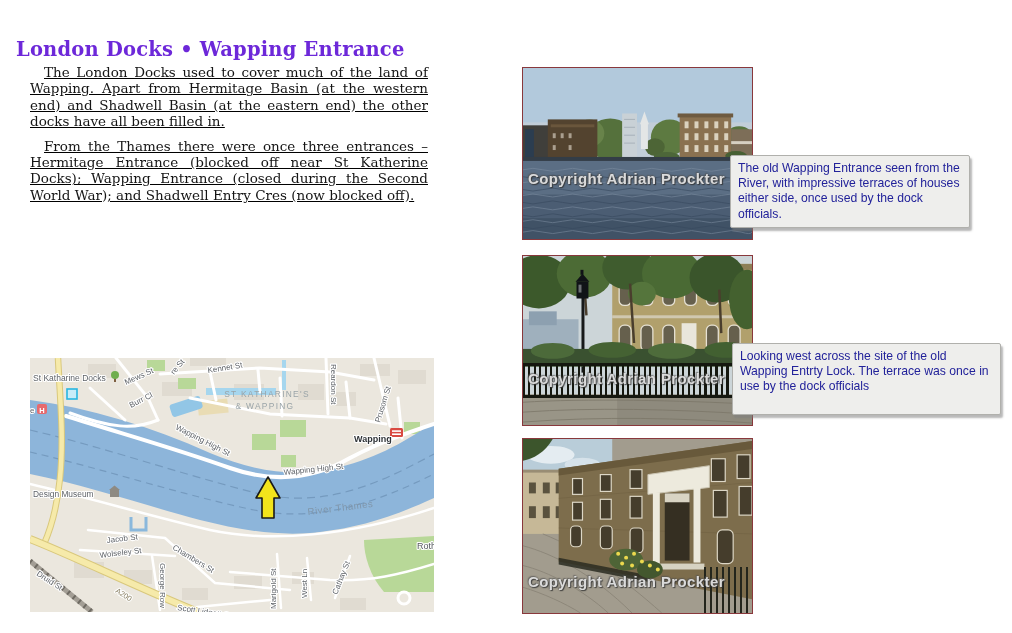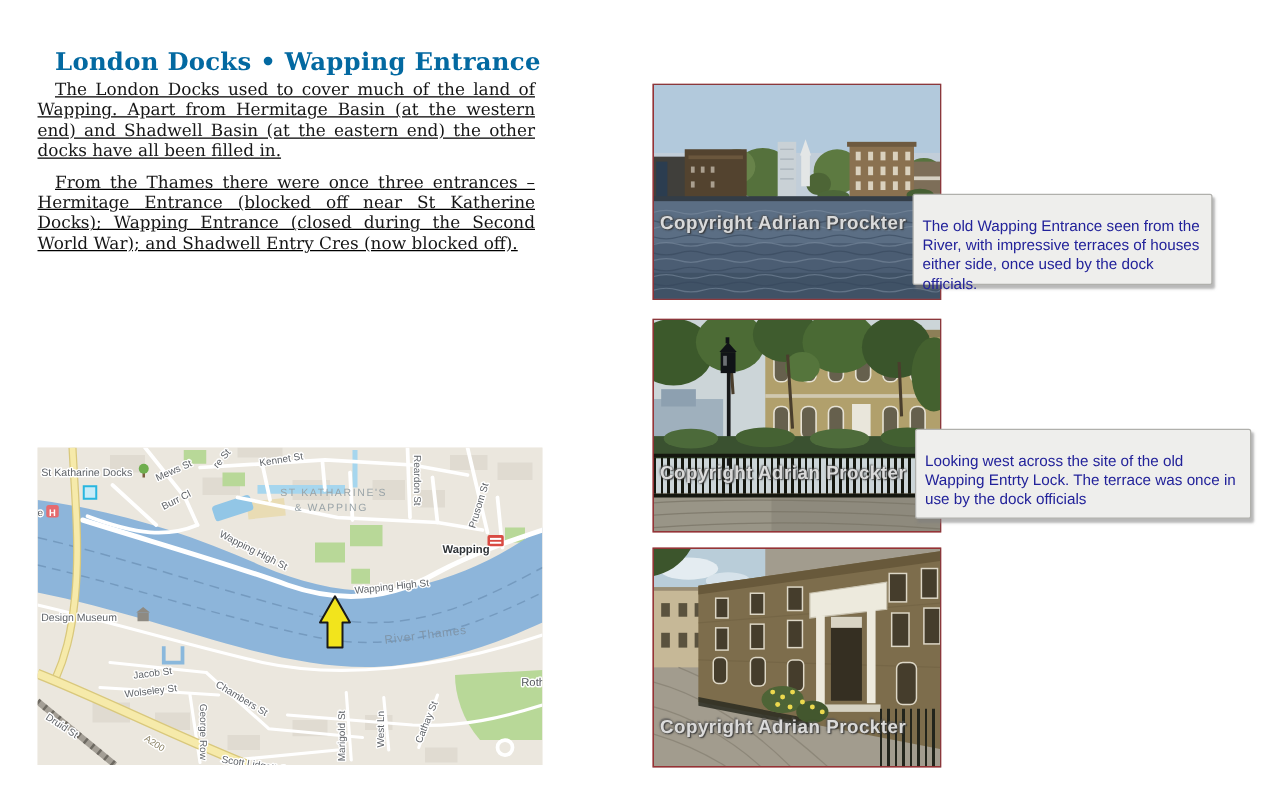--- a/index.html
+++ b/index.html
@@ -1,20 +1,20 @@
 <!DOCTYPE html>
 <html><head>
 <meta charset="utf-8">
 <style>
   html,body{margin:0;padding:0;background:#ffffff;}
   body{width:1012px;height:633px;position:relative;font-family:"Liberation Sans",sans-serif;overflow:hidden;}
   .page{position:absolute;inset:0;background:#ffffff;}
 
-  .title{position:absolute;left:44px;top:26px;width:470px;
-         font:bold 19.5px/1.15 "DejaVu Serif",serif;color:#0369a1;letter-spacing:.2px;}
+  .title{position:absolute;left:16px;top:26px;width:470px;
+         font:bold 19.5px/1.15 "DejaVu Serif",serif;color:#6d28d9;letter-spacing:.2px;}
   .text-col{position:absolute;left:30px;top:64px;width:398px;text-decoration:underline;}
   .text-col p{margin:0 0 8px 0;text-indent:14px;text-align:justify;
               font:13.5px/16.4px "DejaVu Serif",serif;color:#151515;}
 
   .map{position:absolute;left:30px;top:358px;width:404px;height:254px;overflow:hidden;background:#ebe7de;}
   .map svg{display:block;}
 
   .photo{position:absolute;width:231px;box-sizing:border-box;overflow:hidden;
          border:1px solid rgba(80,90,100,.45);background:#b91c1c;}
   #photo1{left:522px;top:67px;height:173px;}
@@ -25,21 +25,21 @@
   .watermark{position:absolute;left:5px;white-space:nowrap;
      font:bold 15px/1 "Liberation Sans",sans-serif;color:rgba(250,250,250,.82);letter-spacing:.4px;
      text-shadow:0 0 2px rgba(70,70,70,.95),1px 1px 1px rgba(45,45,45,.8),-1px -1px 1px rgba(90,90,90,.6);}
   #photo1 .watermark{top:103px;}
   #photo2 .watermark{top:115px;}
   #photo3 .watermark{top:135px;}
 
   .caption{position:absolute;box-sizing:border-box;z-index:5;
      background:#eeeeec;border:1px solid #b0b0ac;border-radius:2px;
      box-shadow:2px 3px 2px rgba(125,125,125,.55);
-     padding:18px 7px;font:12.2px/15.2px "Liberation Sans",sans-serif;color:#22229a;}
+     padding:5px 7px;font:12.2px/15.2px "Liberation Sans",sans-serif;color:#22229a;}
   #caption1{left:730px;top:155px;width:240px;height:73px;}
   #caption2{left:732px;top:343px;width:269px;height:72px;}
   #caption3{left:733px;top:530px;width:236px;height:73px;text-align:justify;}
 
   .p2-railing{position:absolute;left:0;top:107px;width:100%;height:35px;box-sizing:border-box;
      border-top:3px solid #15170f;border-bottom:3px solid #15170f;
      background:repeating-linear-gradient(90deg,#15170f 0 2px,rgba(21,23,15,0) 2px 5.5px);}
   .p3-railing{position:absolute;right:0;bottom:0;width:48px;height:46px;
      background:repeating-linear-gradient(90deg,#23251c 0 2px,rgba(35,37,28,0) 2px 6px);}
 </style>

